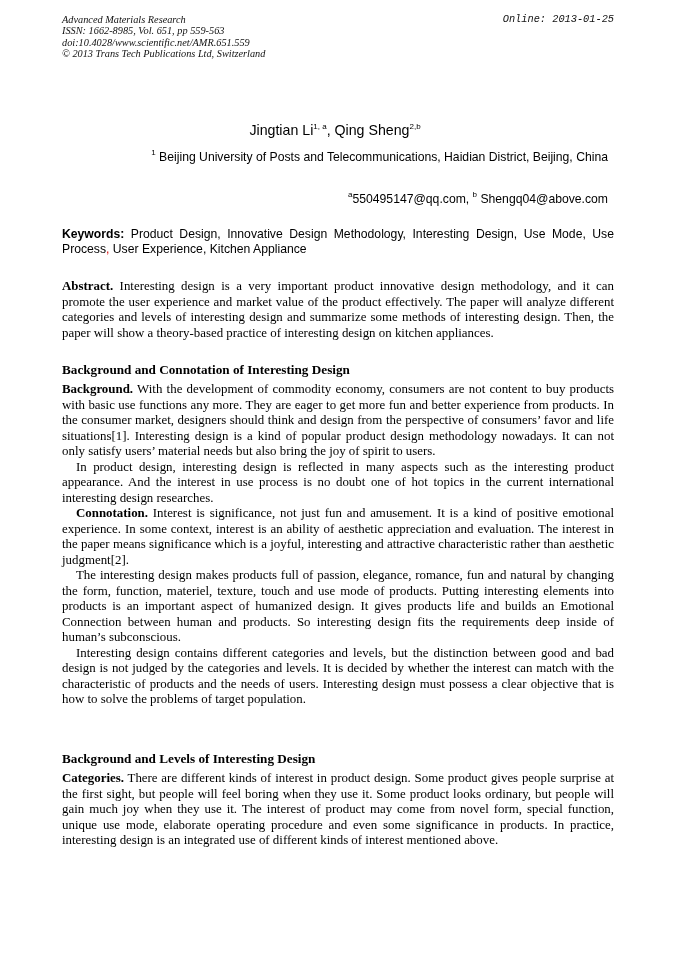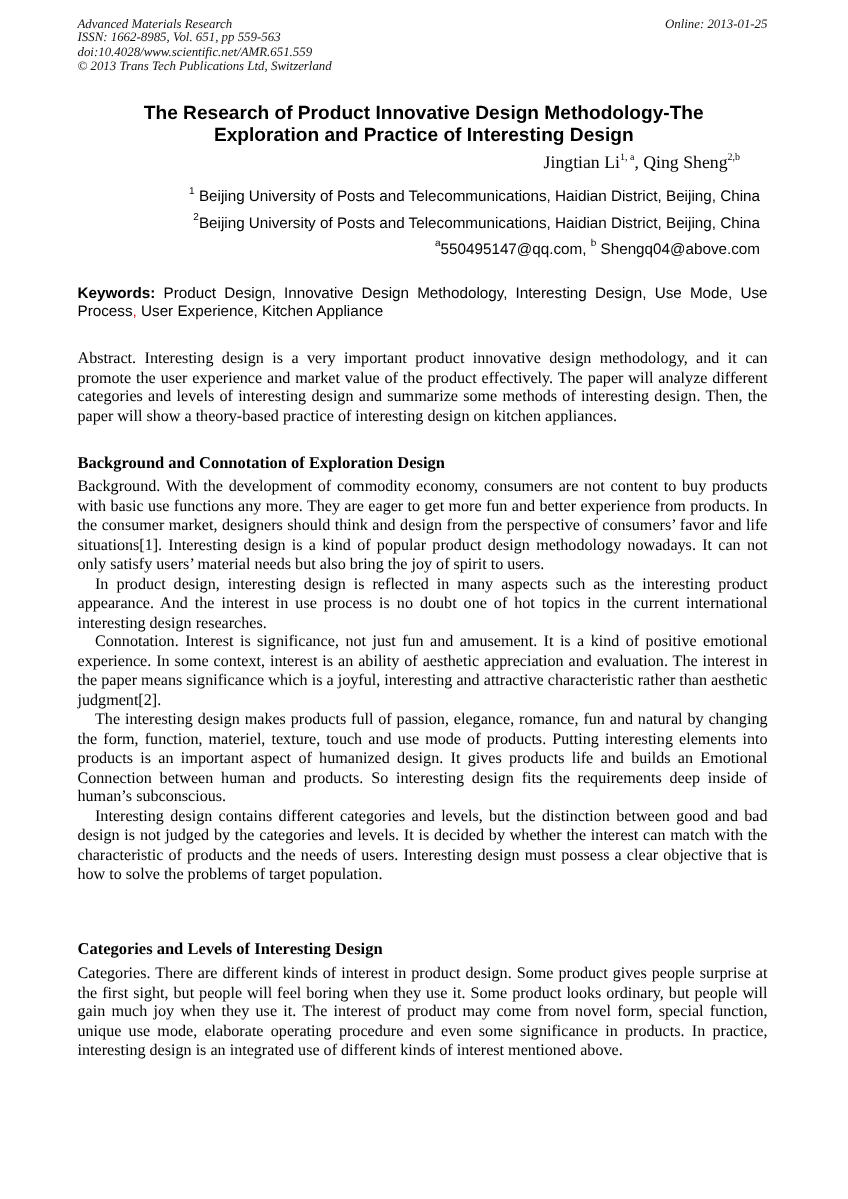--- a/index.html
+++ b/index.html
@@ -1,82 +1,75 @@
 <!DOCTYPE html>
 <html><head>
   <meta charset="utf-8">
   <style>
     html, body { margin: 0; padding: 0; background: #ffffff; }
     body { width: 678px; height: 959px; position: relative; overflow: hidden; color: #000; }
     .page { position: absolute; left: 0; top: 0; width: 676px; height: 959px; }
     .meta { position: absolute; left: 62px; top: 14px; font-family: "Liberation Serif", serif; font-style: italic; font-size: 10.3px; line-height: 11.4px; color: #111; }
-    .online { position: absolute; right: 62px; top: 14px; font-family: Liberation Serif, serif; font-style: italic; font-size: 10.3px; line-height: 11.4px; color: #111; }
+    .online { position: absolute; right: 62px; top: 14px; font-family: Liberation Mono, monospace; font-style: italic; font-size: 10.3px; line-height: 11.4px; color: #111; }
     .title { position: absolute; left: 70px; width: 538px; top: 82px; text-align: center; font-family: "Liberation Sans", sans-serif; font-weight: bold; font-size: 15.3px; line-height: 18px; }
-    .authors { position: absolute; left: 54px; width: 538px; top: 122px; text-align: right; font-family: Liberation Serif, serif; font-size: 14.2px; line-height: 17px; }
+    .authors { position: absolute; left: 66px; width: 538px; top: 122px; text-align: center; font-family: Liberation Sans, sans-serif; font-size: 14.2px; line-height: 17px; }
     .authors sup, .aff sup { font-size: 8px; vertical-align: 6px; line-height: 0; }
     .aff { position: absolute; left: 70px; width: 538px; text-align: right; font-family: "Liberation Sans", sans-serif; font-size: 12.2px; line-height: 14px; }
     .aff1 { top: 150px; } .aff2 { top: 171px; } .emails { top: 192px; }
     .keywords { position: absolute; left: 62px; width: 552px; top: 227px; font-family: "Liberation Sans", sans-serif; font-size: 12.2px; line-height: 15px; text-align: justify; }
     .keywords b { font-weight: bold; }
     .red { color: #d11; }
     .body-text { position: absolute; left: 62px; width: 552px; font-family: "Liberation Serif", serif; font-size: 12.9px; line-height: 15.5px; text-align: justify; }
     .body-text p { margin: 0; }
     .ind { text-indent: 14px; }
-    .lead { font-weight: normal; }
+    .lead { font-weight: bold; }
     .h { position: absolute; left: 62px; font-family: "Liberation Serif", serif; font-weight: bold; font-size: 13.2px; line-height: 15px; }
   </style>
 </head>
 <body>
 
 <div class="page">
 
   <div class="meta">
     <div>Advanced Materials Research</div>
     <div>ISSN: 1662-8985, Vol. 651, pp 559-563</div>
     <div>doi:10.4028/www.scientific.net/AMR.651.559</div>
     <div>© 2013 Trans Tech Publications Ltd, Switzerland</div>
   </div>
   <div class="online">Online: 2013-01-25</div>
 
-  <div class="title">
-    <div>The Research of Product Innovative Design Methodology-The</div>
-    <div>Exploration and Practice of Interesting Design</div>
-  </div>
 
   <div class="authors">
     <span>Jingtian Li</span><sup>1, a</sup><span>, </span><span>Qing Sheng</span><sup>2,b</sup>
   </div>
 
   <div class="aff aff1">
     <sup>1</sup><span> Beijing University of Posts and Telecommunications, Haidian District, Beijing, China</span>
-  </div>
-  <div class="aff aff2">
-    <sup>2</sup><span>Beijing University of Posts and Telecommunications, Haidian District, Beijing, China</span>
   </div>
   <div class="aff emails">
     <sup>a</sup><span>550495147@qq.com, </span><sup>b</sup><span> Shengq04@above.com</span>
   </div>
 
   <div class="keywords">
     <b>Keywords:</b><span> Product Design, Innovative Design Methodology, Interesting Design, Use Mode, Use Process</span><span class="red">,</span><span> User Experience, Kitchen Appliance</span>
   </div>
 
   <div class="body-text" style="top:279px;">
     <p><span class="lead">Abstract.</span><span> Interesting design is a very important product innovative design methodology, and it can promote the user experience and market value of the product effectively. The paper will analyze different categories and levels of interesting design and summarize some methods of interesting design. Then, the paper will show a theory-based practice of interesting design on kitchen appliances.</span></p>
   </div>
 
-  <div class="h" style="top:362px;">Background and Connotation of Exploration Design</div>
+  <div class="h" style="top:362px;">Background and Connotation of Interesting Design</div>
 
   <div class="body-text" style="top:382px;">
     <p><span class="lead">Background.</span><span> With the development of commodity economy, consumers are not content to buy products with basic use functions any more. They are eager to get more fun and better experience from products. In the consumer market, designers should think and design from the perspective of consumers’ favor and life situations[1]. Interesting design is a kind of popular product design methodology nowadays.  It can not only satisfy users’ material needs but also bring the joy of spirit to users.</span></p>
     <p class="ind">In product design, interesting design is reflected in many aspects such as the interesting product appearance. And the interest in use process is no doubt one of hot topics in the current international interesting design researches.</p>
     <p class="ind"><span class="lead">Connotation.</span><span> Interest is significance, not just fun and amusement. It is a kind of positive emotional experience. In some context, interest is an ability of aesthetic appreciation and evaluation. The interest in the paper means significance which is a joyful, interesting and attractive characteristic rather than aesthetic judgment[2].</span></p>
     <p class="ind">The interesting design makes products full of passion, elegance, romance, fun and natural by changing the form, function, materiel, texture, touch and use mode of products. Putting interesting elements into products is an important aspect of humanized design. It gives products life and builds an Emotional Connection between human and products. So interesting design fits the requirements deep inside of human’s subconscious.</p>
     <p class="ind">Interesting design contains different categories and levels, but the distinction between good and bad design is not judged by the categories and levels. It is decided by whether the interest can match with the characteristic of products and the needs of users. Interesting design must possess a clear objective that is how to solve the problems of target population.</p>
   </div>
 
-  <div class="h" style="top:751px;">Categories and Levels of Interesting Design</div>
+  <div class="h" style="top:751px;">Background and Levels of Interesting Design</div>
 
   <div class="body-text" style="top:771px;">
     <p><span class="lead">Categories.</span><span> There are different kinds of interest in product design. Some product gives people surprise at the first sight, but people will feel boring when they use it. Some product looks ordinary, but people will gain much joy when they use it. The interest of product may come from novel form, special function, unique use mode, elaborate operating procedure and even some significance in products. In practice, interesting design is an integrated use of different kinds of interest mentioned above.</span></p>
   </div>
 
 </div>
 
 </body></html>

